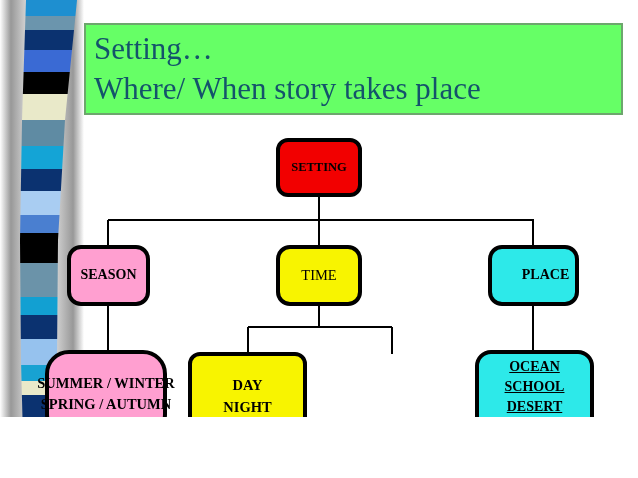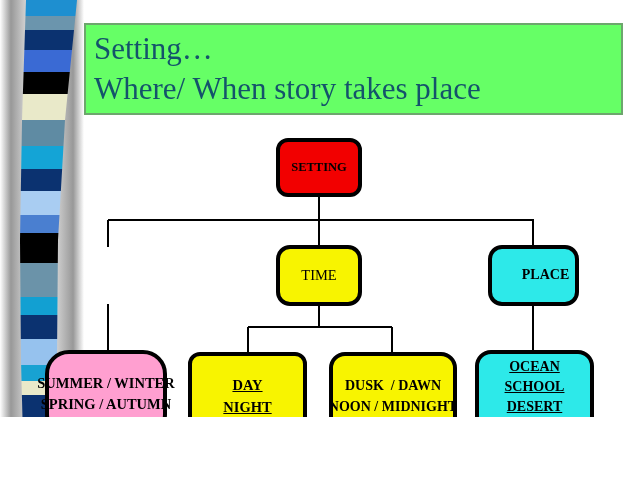--- a/index.html
+++ b/index.html
@@ -41,21 +41,21 @@
   .node-setting{left:276px;top:138px;width:86px;height:59px;background:#f20000;border-radius:12px;}
   .node-setting .lbl{font-weight:bold;font-size:12.5px;}
   .node-season{left:67px;top:245px;width:83px;height:61px;background:#ff9fd0;}
   .node-season .lbl{font-weight:bold;font-size:14px;}
   .node-time{left:276px;top:245px;width:86px;height:61px;background:#f8f400;}
   .node-time .lbl{font-weight:normal;font-size:14.5px;}
   .node-place{left:488px;top:245px;width:91px;height:61px;background:#2de9e9;padding-left:24px;}
   .node-place .lbl{font-weight:bold;font-size:14px;}
   .node-seasons-list{left:45px;top:350px;width:122px;height:88px;background:#ff9fd0;border-radius:24px;}
   .node-seasons-list .lbl{font-weight:bold;font-size:14.5px;}
-  .node-day-night{left:188px;top:352px;width:119px;height:89px;background:#f8f400;border-radius:12px;text-decoration:underline;}
+  .node-day-night{left:188px;top:352px;width:119px;height:89px;background:#f8f400;border-radius:12px;}
   .node-day-night .lbl{font-weight:bold;font-size:14.5px;}
   .node-dusk-dawn{left:329px;top:352px;width:128px;height:89px;background:#f8f400;border-radius:16px;}
   .node-dusk-dawn .lbl{font-weight:bold;font-size:14px;}
   .node-places-list{left:475px;top:350px;width:119px;height:93px;background:#2de9e9;border-radius:16px;text-decoration:underline;}
   .node-places-list .lbl{font-weight:bold;font-size:14px;line-height:1.4;}
 </style>
 </head>
 <body>
 
 <div class="stage">
@@ -103,39 +103,38 @@
       <line x1="248" y1="327" x2="248" y2="354"></line>
       <line x1="392" y1="327" x2="392" y2="354"></line>
       <line x1="533" y1="304" x2="533" y2="352"></line>
     </g>
   </svg>
 
   <div class="node node-setting">
     <span class="lbl">SETTING</span>
   </div>
 
+  <div class="node node-season">
+    <span class="lbl">SEASON</span>
+  </div>
   <div class="node node-time">
     <span class="lbl">TIME</span>
   </div>
   <div class="node node-place">
     <span class="lbl">PLACE</span>
   </div>
 
   <div class="node node-seasons-list">
     <span class="lbl">SUMMER / WINTER
 SPRING / AUTUMN</span>
   </div>
   <div class="node node-day-night">
     <span class="lbl">DAY
 NIGHT</span>
   </div>
-  <div class="node node-dusk-dawn">
-    <span class="lbl">DUSK  / DAWN
-NOON / MIDNIGHT</span>
-  </div>
   <div class="node node-places-list">
     <span class="lbl">OCEAN
 SCHOOL
 DESERT
 FOREST</span>
   </div>
 
 </div>
 
 </body></html>

